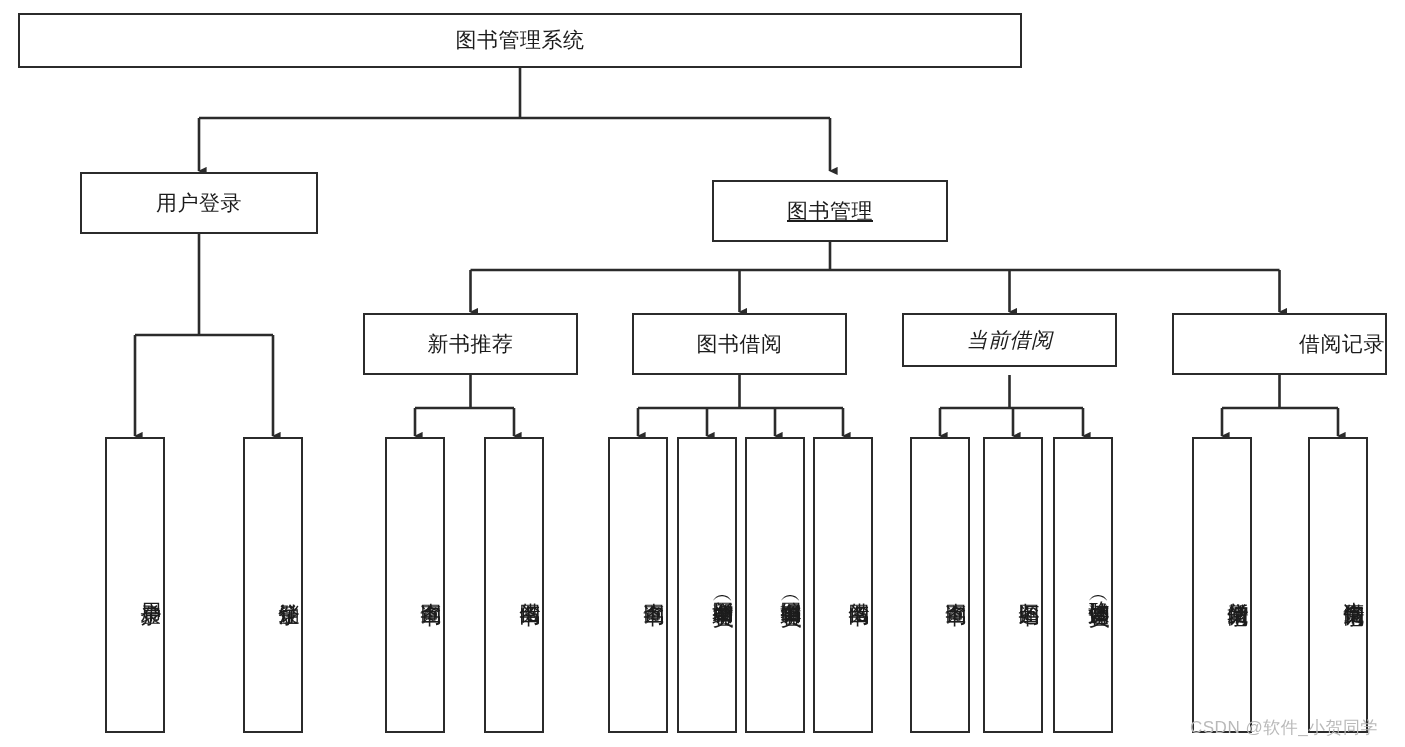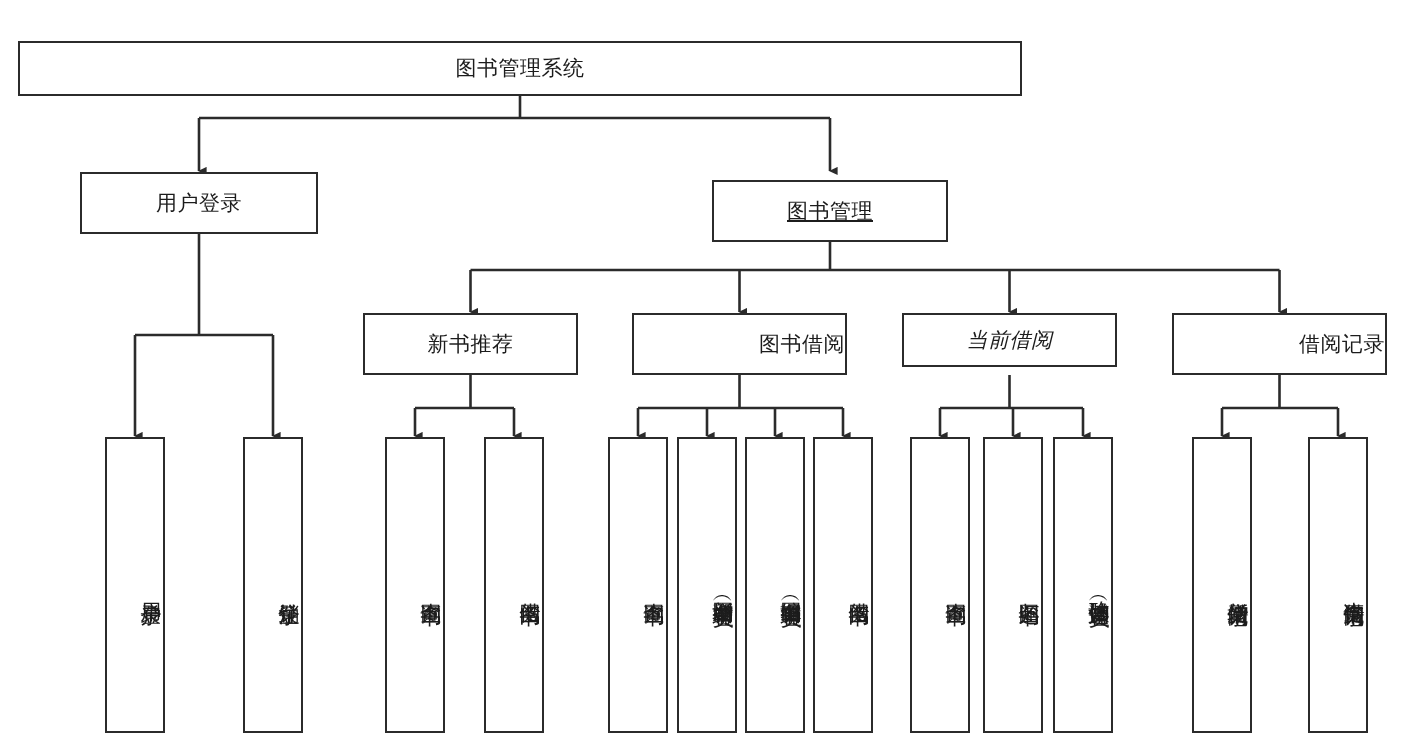--- a/index.html
+++ b/index.html
@@ -109,33 +109,33 @@
         <line x1="1013" y1="408" x2="1013" y2="436" marker-end="url(#arrowhead)"></line>
         <line x1="1083" y1="408" x2="1083" y2="436" marker-end="url(#arrowhead)"></line>
         <line x1="1279.5" y1="375" x2="1279.5" y2="408"></line>
         <line x1="1222" y1="408" x2="1338" y2="408"></line>
         <line x1="1222" y1="408" x2="1222" y2="436" marker-end="url(#arrowhead)"></line>
         <line x1="1338" y1="408" x2="1338" y2="436" marker-end="url(#arrowhead)"></line>
       </g>
   </svg>
 
   <div id="nodes">
-      <div class="node node-h" style="left: 18px; top: 13px; width: 1004px; height: 55px; margin-top: 28px;">
+      <div class="node node-h" style="left: 18px; top: 13px; width: 1004px; height: 55px;">
         <span class="hlabel">图书管理系统</span>
       </div>
       <div class="node node-h" style="left: 80px; top: 172px; width: 238px; height: 62px;">
         <span class="hlabel">用户登录</span>
       </div>
       <div class="node node-h" style="left: 712px; top: 180px; width: 236px; height: 62px; text-decoration: underline;">
         <span class="hlabel">图书管理</span>
       </div>
       <div class="node node-h" style="left: 363px; top: 313px; width: 215px; height: 62px; text-align: center;">
         <span class="hlabel">新书推荐</span>
       </div>
-      <div class="node node-h" style="left: 632px; top: 313px; width: 215px; height: 62px; justify-content: flex-end;">
+      <div class="node node-h" style="left: 632px; top: 313px; width: 215px; height: 62px;">
         <span class="hlabel">图书借阅</span>
       </div>
       <div class="node node-h" style="left: 902px; top: 313px; width: 215px; height: 54px; font-style: italic;">
         <span class="hlabel">当前借阅</span>
       </div>
       <div class="node node-h" style="left: 1172px; top: 313px; width: 215px; height: 62px; justify-content: flex-end;">
         <span class="hlabel">借阅记录</span>
       </div>
       <div class="node node-v" style="left: 105px; top: 437px; width: 60px; height: 296px;">
         <span class="vlabel">用户登录</span>
@@ -171,14 +171,15 @@
         <span class="vlabel">确认归还（管理员）</span>
       </div>
       <div class="node node-v" style="left: 1192px; top: 437px; width: 60px; height: 296px;">
         <span class="vlabel">新增借阅记录</span>
       </div>
       <div class="node node-v" style="left: 1308px; top: 437px; width: 60px; height: 296px;">
         <span class="vlabel">查询借阅记录</span>
       </div>
     </div>
 
+  <div class="watermark" style="left: 1190px; top: 716px;">CSDN @软件_小贺同学</div>
 
 </div>
 
 </body></html>

